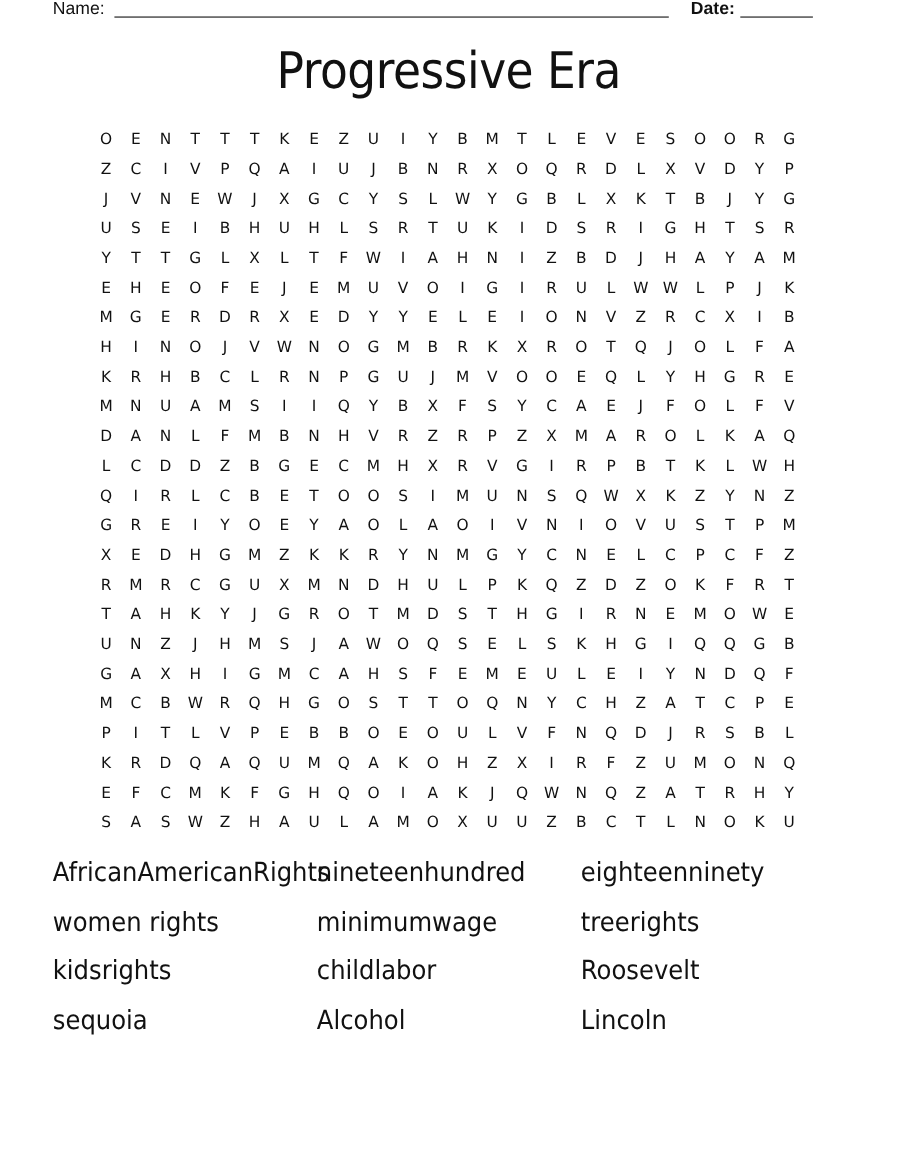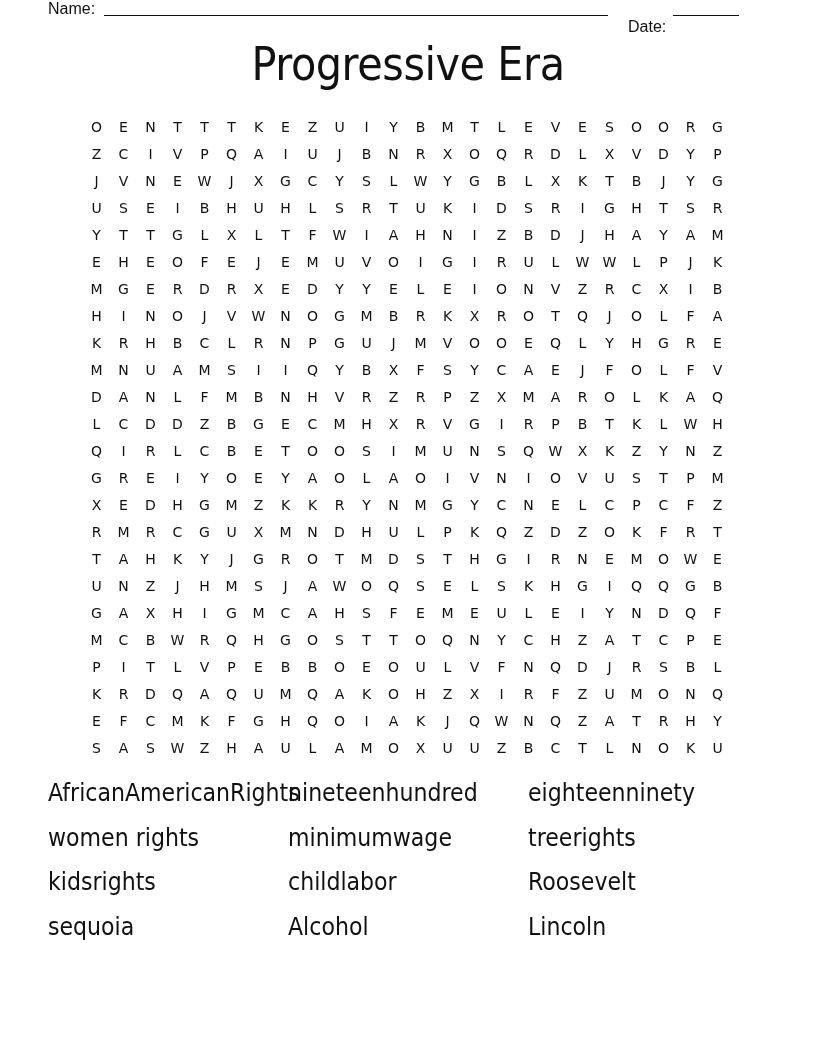--- a/index.html
+++ b/index.html
@@ -4,21 +4,21 @@
 <style>
   html, body { margin: 0; padding: 0; background: #ffffff; }
   body { width: 816px; height: 1056px; position: relative; overflow: hidden; color: #111; }
   .header-line {
     position: absolute; top: 0; left: 48px; width: 700px; height: 20px;
     font-family: "Liberation Sans", sans-serif; font-size: 16px; line-height: 18px;
     white-space: nowrap;
   }
   .header-line .name-label { position: absolute; left: 0; top: 0; text-align: right; }
   .header-line .name-line { position: absolute; left: 56px; top: 15px; width: 504px; border-bottom: 1px solid #111; }
-  .header-line .date-label { position: absolute; left: 580px; top: 18px; }
+  .header-line .date-label { position: absolute; left: 580px; top: 0; font-weight: bold; }
   .header-line .date-line { position: absolute; left: 625px; top: 15px; width: 66px; border-bottom: 1px solid #111; }
 
   .title {
     position: absolute; top: 32px; left: 0; width: 816px; text-align: center;
     font-family: "DejaVu Sans", sans-serif; font-size: 46px; line-height: 64px;
     letter-spacing: -0.5px; transform: scaleX(0.9);
   }
 
   .grid {
     position: absolute; top: 113px; left: 83px;

